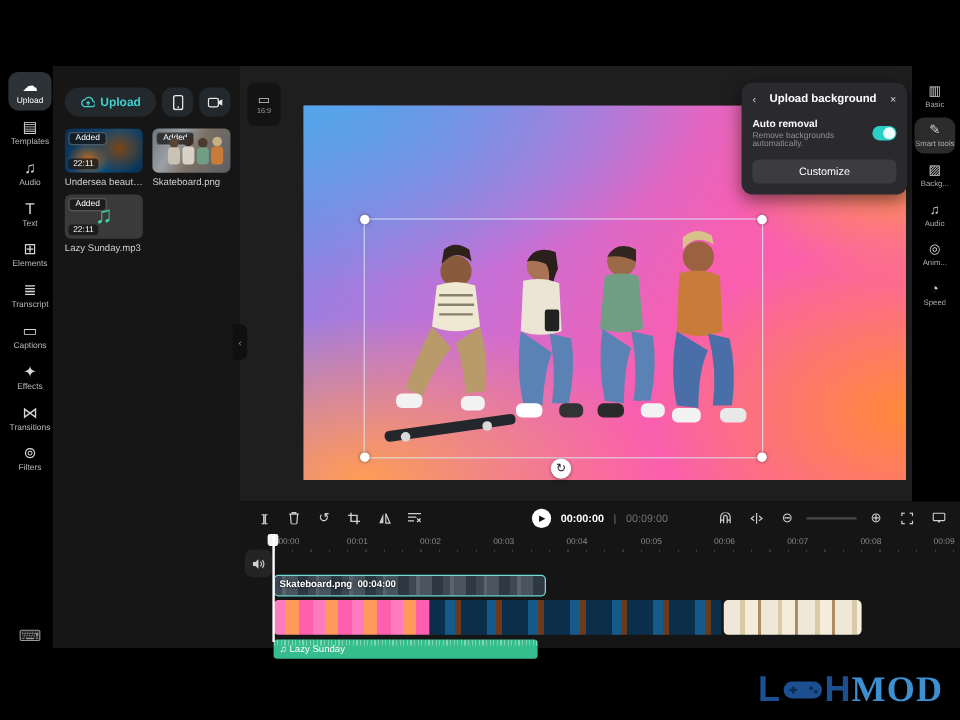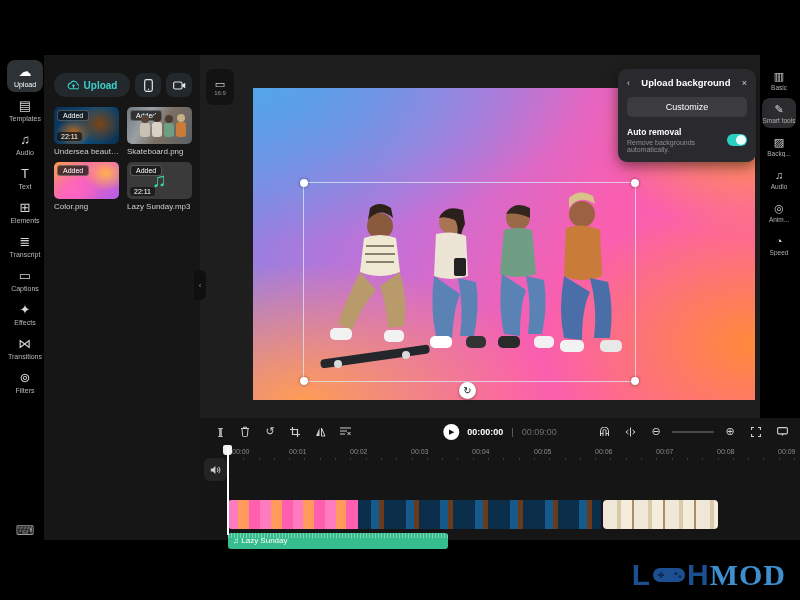--- a/index.html
+++ b/index.html
@@ -236,26 +236,20 @@
             <rect x="25" y="15" width="10" height="15" rx="3" fill="#d8d2c6"></rect>
           <circle cx="42" cy="12" r="4" fill="#4a3a30"></circle>
             <rect x="37" y="16" width="10" height="14" rx="3" fill="#6f9e85"></rect>
           <circle cx="54" cy="11" r="4" fill="#c8b084"></circle>
             <rect x="49" y="15" width="10" height="15" rx="3" fill="#c97b3a"></rect>
         </svg>
       </div>
       <div class="cname">Skateboard.png</div>
     </div>
     <div class="card">
-      <div class="thumb th-color">
-        <span class="badge">Added</span>
-      </div>
-      <div class="cname">Color.png</div>
-    </div>
-    <div class="card">
       <div class="thumb th-audio">
         <span class="badge">Added</span>
         <span class="note">♫</span>
         <span class="dur">22:11</span>
       </div>
       <div class="cname">Lazy Sunday.mp3</div>
     </div>
   </div>
 </section>
 
@@ -321,30 +315,30 @@
       <span>↻</span>
     </div>
   </div>
 
   <div id="rbg">
     <div id="rbg-head">
       <span class="rbg-nav">‹</span>
       <span id="rbg-title">Upload background</span>
       <span class="rbg-nav">×</span>
     </div>
-    <div id="rbg-btn">Customize</div>
     <div id="rbg-row">
       <div>
         <div id="rbg-lab">Auto removal</div>
         <div id="rbg-desc">Remove backgrounds automatically.</div>
       </div>
       <div id="toggle">
           <span class="knob"></span>
         </div>
     </div>
+    <div id="rbg-btn">Customize</div>
   </div>
 </section>
 
 <nav id="right-rail">
   <div class="rrail-item">
     <span class="glyph">▥</span>
     <span class="rlabel">Basic</span>
   </div>
   <div class="rrail-item selected">
     <span class="glyph">✎</span>
@@ -443,20 +437,25 @@
   </div>
 
   <div id="mute-btn">
     <svg width="11" height="10" viewBox="0 0 11 10">
       <path d="M0.8 3.4 H2.8 L5.4 1 V9 L2.8 6.6 H0.8 Z" fill="#cfcfcf"></path>
       <path d="M7 3 a2.6 2.6 0 0 1 0 4 M8.6 1.8 a4.6 4.6 0 0 1 0 6.4" fill="none" stroke="#cfcfcf" stroke-width="1"></path>
     </svg>
   </div>
 
   <div id="tracks">
+    <div class="clip" id="clip-overlay">
+      <span class="cliplabel">
+        <span>Skateboard.png</span>&nbsp;&nbsp;<span>00:04:00</span>
+      </span>
+    </div>
     <div class="clip" id="clip-color"></div>
     <div class="clip" id="clip-undersea"></div>
     <div class="clip" id="clip-sea"></div>
     <div class="clip" id="clip-audio">
       <span class="cliplabel">
         <span>♫</span> <span>Lazy Sunday</span>
       </span>
     </div>
   </div>
 

